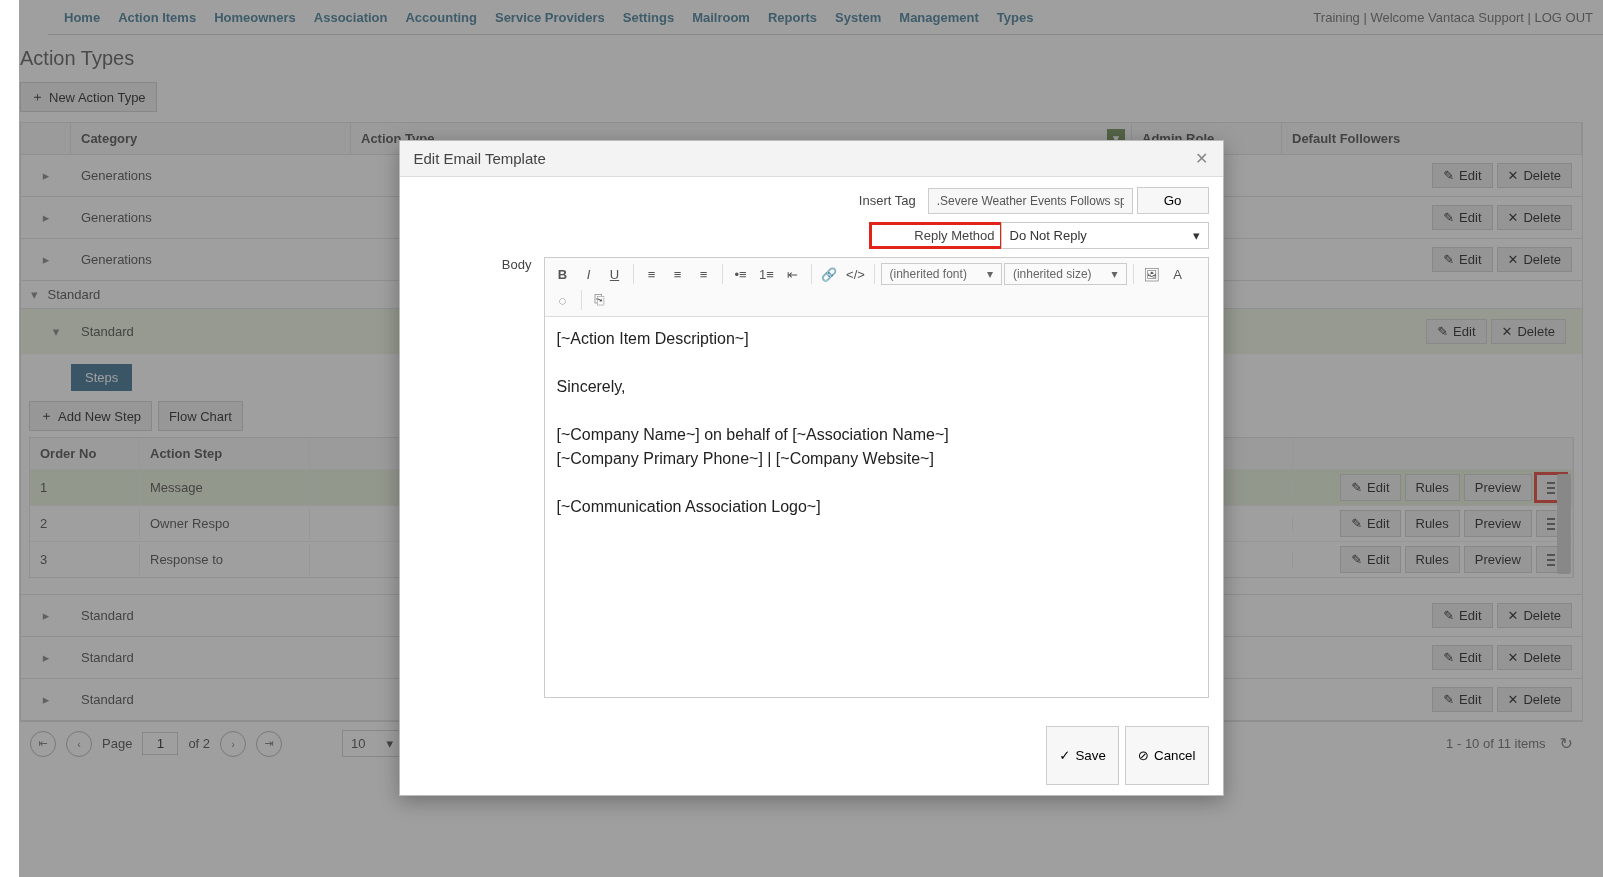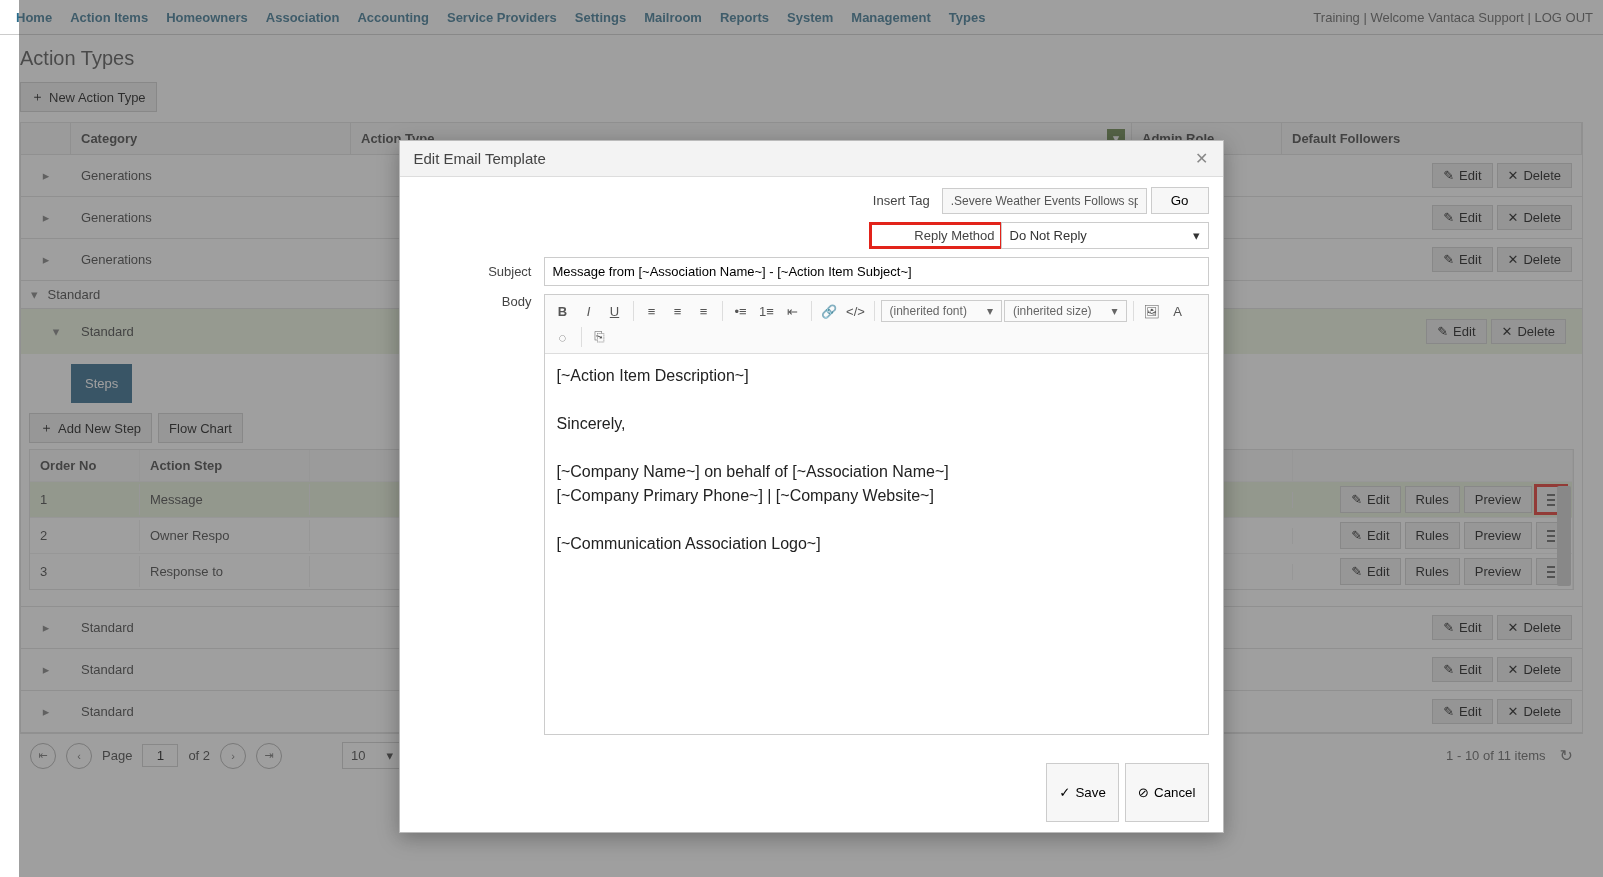--- a/index.html
+++ b/index.html
@@ -1,17 +1,17 @@
 <!DOCTYPE html>
 <html><head>
 <meta charset="utf-8">
 <style>
 * { box-sizing: border-box; margin: 0; padding: 0; }
 body { font-family: "Segoe UI", Arial, sans-serif; font-size: 13px; color: #333; background: #fff; overflow: hidden; }
-.top-bar { display: flex; justify-content: space-between; align-items: center; height: 35px; padding: 0 10px; border-bottom: 1px solid #ccc; }
+.top-bar { display: flex; justify-content: space-between; align-items: center; height: 35px; padding: 0 10px; border-bottom: 1px solid #ccc; margin-left: 48px; }
 .nav { display: flex; gap: 18px; padding-left: 6px; }
 .nav a { color: #2a6b8a; text-decoration: none; font-weight: 600; font-size: 13px; }
 .top-right { color: #555; font-size: 13px; }
 .page-title { font-size: 20px; color: #444; padding: 12px 20px; }
 .content { padding: 0 20px 10px; }
 .btn { background: #eee; border: 1px solid #ccc; padding: 5px 10px; font-size: 13px; cursor: pointer; display: inline-flex; align-items: center; gap: 5px; }
 .grid-header { display: flex; background: #f7f7f7; border: 1px solid #ddd; font-weight: 600; color: #333; }
 .grid-header > div { padding: 8px 10px; border-right: 1px solid #ddd; }
 .col-exp { width: 50px; text-align: center; }
 .col-cat { width: 280px; }
@@ -22,21 +22,21 @@
 .grid-row > div { padding: 8px 10px; }
 .grid-row .col-exp { color: #666; cursor: pointer; }
 .row-actions { margin-left: auto; padding: 4px 6px; display: flex; gap: 4px; }
 .row-actions .btn { background: #e8e8e8; border-color: #ccc; padding: 4px 10px; }
 .filter-icon { position: absolute; right: 6px; top: 6px; background: #5a7a3a; color: #fff; width: 18px; height: 18px; font-size: 11px; display: flex; align-items: center; justify-content: center; }
 .group-row { display: flex; align-items: center; padding: 6px 10px; background: #fff; border: 1px solid #ddd; border-top: none; }
 .group-row .chev { margin-right: 10px; }
 .sub-panel { border: 1px solid #ddd; border-top: none; background: #eaf4dd; }
 .sub-row { display: flex; align-items: center; padding: 6px 10px; }
 .tabs { padding: 10px 0 0 50px; background: #fff; }
-.tab-active { background: #1d5c82; color: #fff; padding: 12px 14px; display: inline-block; }
+.tab-active { background: #1d5c82; color: #fff; padding: 6px 14px; display: inline-block; }
 .steps-wrap { background: #fff; padding: 10px 8px 0 8px; }
 .steps-toolbar { display: flex; gap: 6px; margin-bottom: 6px; }
 .steps-grid { border: 1px solid #ddd; }
 .steps-head { display: flex; background: #f7f7f7; font-weight: 600; }
 .steps-head > div, .steps-row > div { padding: 8px 10px; border-right: 1px solid #eee; }
 .sc-ord { width: 110px; }
 .sc-step { width: 170px; }
 .sc-fill { flex: 1; }
 .sc-actions { width: 280px; display: flex; gap: 4px; justify-content: flex-end; padding: 4px 6px !important; }
 .steps-row { display: flex; border-top: 1px solid #eee; align-items: center; }
@@ -51,21 +51,21 @@
 .overlay { position: fixed; inset: 0; background: rgba(80,80,80,0.55); display: flex; align-items: flex-start; justify-content: center; margin-left: 19px; }
 .modal { background: #fff; width: 825px; margin-top: 140px; border: 1px solid #bbb; box-shadow: 0 5px 20px rgba(0,0,0,0.3); }
 .modal-head { display: flex; justify-content: space-between; align-items: center; padding: 8px 14px; background: #f3f3f3; border-bottom: 1px solid #ddd; }
 .modal-head h3 { font-weight: 400; font-size: 15px; color: #444; }
 .close-x { cursor: pointer; color: #888; font-size: 16px; }
 .modal-body { padding: 10px 14px; }
 .form-row { display: flex; align-items: center; margin-bottom: 8px; justify-content: flex-end; }
 .form-label { width: 130px; text-align: right; padding-right: 12px; color: #444; font-size: 13px; }
 .label-box { padding: 4px 6px; }
 .tag-input { width: 205px; padding: 5px 8px; border: 1px solid #ccc; background: #f7f7f7; color: #555; font-size: 12px; }
-.go-btn { margin-left: 4px; padding: 5px 19px; border: 1px solid #ccc; background: #f7f7f7; cursor: pointer; }
+.go-btn { margin-left: 4px; padding: 5px 26px; border: 1px solid #ccc; background: #f7f7f7; cursor: pointer; }
 .select-box { width: 208px; padding: 5px 8px; border: 1px solid #ccc; background: #fff; display: flex; justify-content: space-between; align-items: center; cursor: pointer; }
 .subject-input { flex: 1; padding: 6px 8px; border: 1px solid #ccc; font-size: 13px; }
 .editor { border: 1px solid #ccc; }
 .toolbar { display: flex; align-items: center; gap: 2px; padding: 4px 6px; border-bottom: 1px solid #ddd; background: #fafafa; flex-wrap: wrap; }
 .tb-btn { width: 24px; height: 24px; display: flex; align-items: center; justify-content: center; color: #555; cursor: pointer; font-size: 13px; }
 .tb-sep { width: 1px; height: 20px; background: #ddd; margin: 0 4px; }
 .tb-select { border: 1px solid #ccc; padding: 3px 8px; font-size: 12px; color: #666; display: flex; align-items: center; gap: 20px; cursor: pointer; min-width: 120px; justify-content: space-between; }
 .editor-body { min-height: 380px; padding: 10px 12px; font-size: 16px; color: #222; line-height: 1.5; white-space: pre-wrap; }
 .modal-foot { display: flex; justify-content: flex-end; gap: 6px; padding: 10px 14px; }
 .foot-btn { padding: 21px 12px; border: 1px solid #ccc; background: #f7f7f7; cursor: pointer; display: inline-flex; align-items: center; gap: 5px; }
@@ -337,24 +337,20 @@
       </div>
 
       <div class="form-row">
         <div class="form-label label-box highlight-red">Reply Method</div>
         <div class="select-box">
           <span>Do Not Reply</span>
             <span>▾</span>
         </div>
       </div>
 
-      <div class="form-row">
-        <div class="form-label">Subject</div>
-        <input class="subject-input" value="Message from [~Association Name~] - [~Action Item Subject~]" style="">
-      </div>
 
       <div class="form-row" style="align-items:flex-start;">
         <div class="form-label">Body</div>
         <div class="editor" style="flex:1;">
           <div class="toolbar">
             <span class="tb-btn">
                 <b>B</b>
               </span>
             <span class="tb-btn">
                 <i>I</i>

